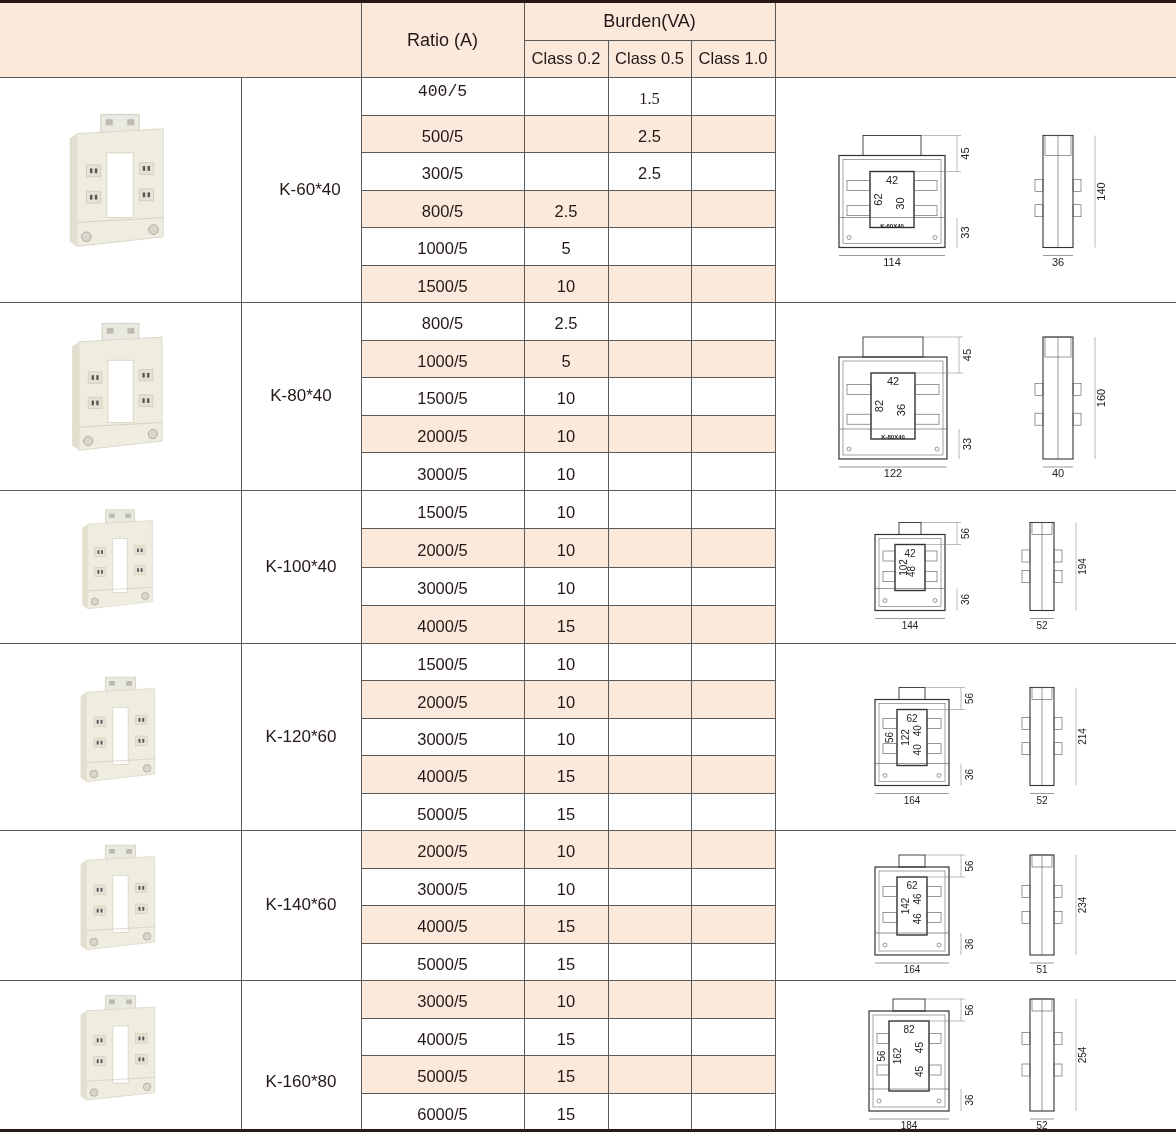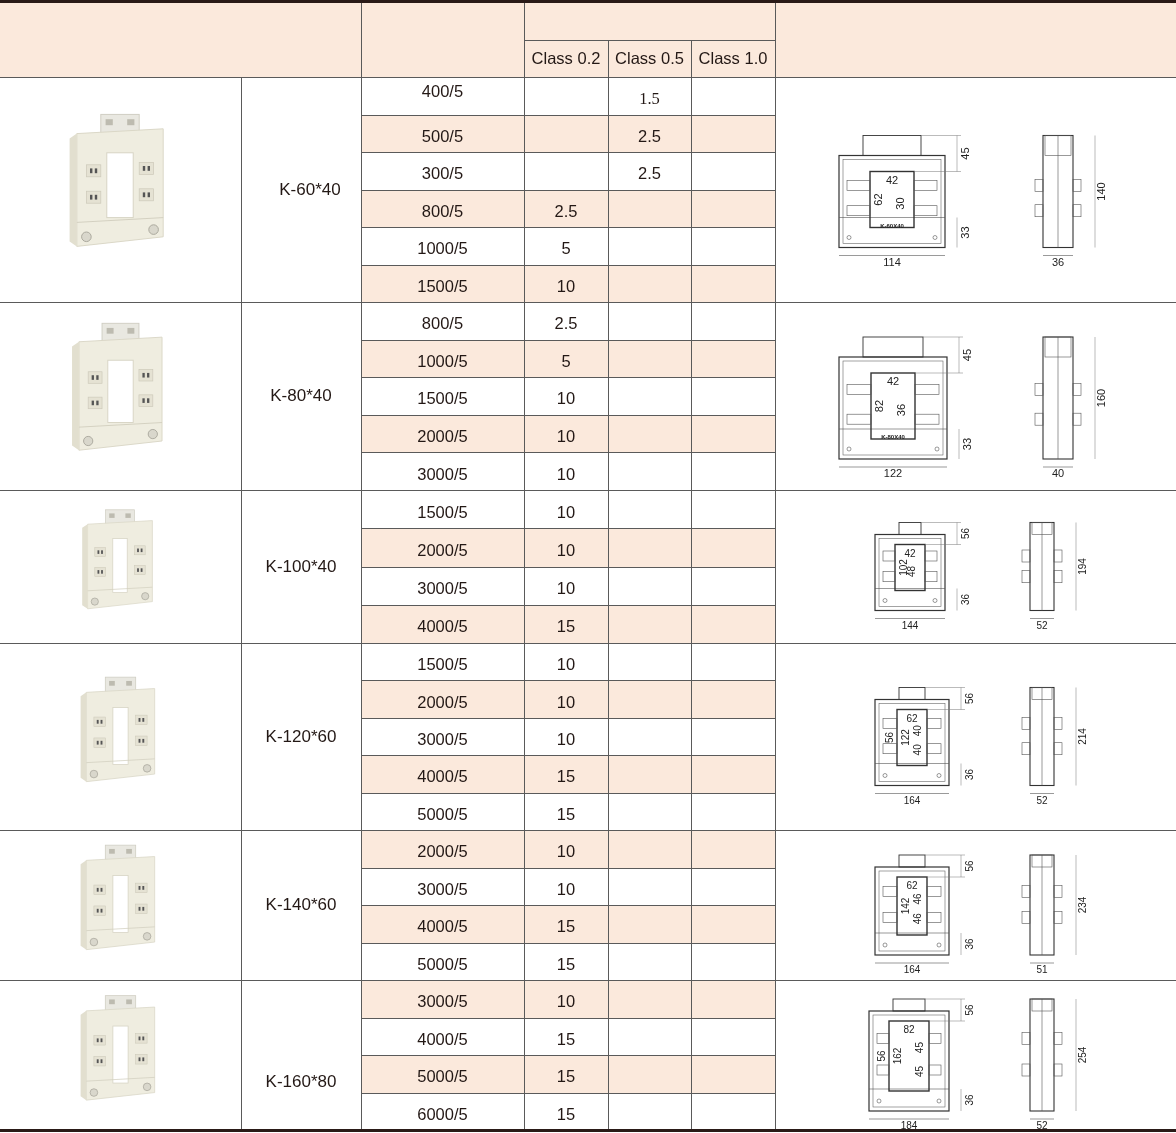--- a/index.html
+++ b/index.html
@@ -24,27 +24,29 @@
 <body>
 
 <div id="sheet">
   <div class="topline"></div>
 
   <div class="hdr" style="left:0;width:361px;"></div>
   <div class="hdr" style="left:361px;width:163px;"></div>
   <div class="hdr" style="left:524px;width:251px;"></div>
   <div class="hdr" style="left:775px;width:401px;"></div>
 
+  <div class="cell hdr-text" style="left:361px;top:3px;width:163px;height:74px;">Ratio (A)</div>
+  <div class="cell hdr-text" style="left:524px;top:3px;width:251px;height:37px;">Burden(VA)</div>
   <div class="cell sub-text" style="left:524px;top:40px;width:84px;height:37px;">Class 0.2</div>
   <div class="cell sub-text" style="left:608px;top:40px;width:83px;height:37px;">Class 0.5</div>
   <div class="cell sub-text" style="left:691px;top:40px;width:84px;height:37px;">Class 1.0</div>
 
   <div id="body-layer">
       <div>
-        <div class="cell val" style="left:361px;top:77px;width:163px;height:23px;">400/5</div>
+        <div class="cell val" style="left:361px;top:77px;width:163px;height:23px;font-family:Liberation Mono, monospace;">400/5</div>
         <div class="cell val" style="left:524px;top:77px;width:84px;height:37.5px;"></div>
         <div class="cell val" style="left:608px;top:77px;width:83px;height:37.5px;font-family:Liberation Serif, serif;">1.5</div>
         <div class="cell val" style="left:691px;top:77px;width:84px;height:37.5px;"></div>
       </div>
       <div class="peach" style="position:absolute;left:361px;top:114.5px;width:414px;height:37.5px;"></div>
       <div>
         <div class="cell val" style="left:361px;top:114.5px;width:163px;height:37.5px;">500/5</div>
         <div class="cell val" style="left:524px;top:114.5px;width:84px;height:37.5px;"></div>
         <div class="cell val" style="left:608px;top:114.5px;width:83px;height:37.5px;">2.5</div>
         <div class="cell val" style="left:691px;top:114.5px;width:84px;height:37.5px;"></div>

